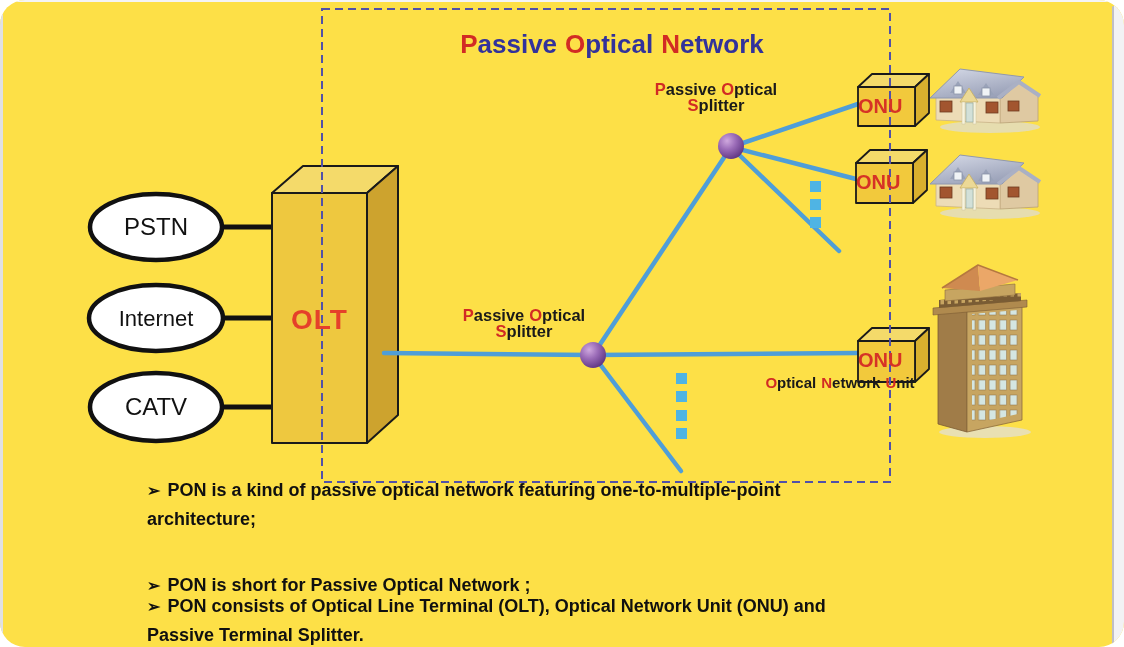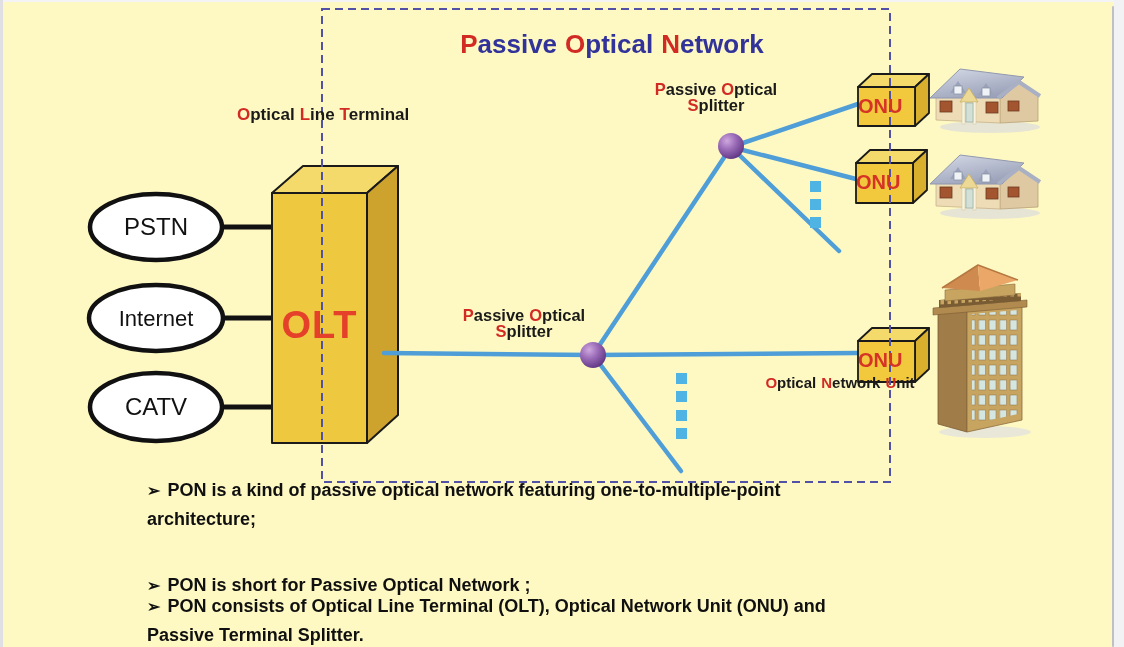--- a/index.html
+++ b/index.html
@@ -1,17 +1,17 @@
 <!DOCTYPE html>
 <html><head>
 <meta charset="utf-8">
 <style>
   html,body{margin:0;padding:0;background:#ffffff;}
-  .page{position:relative;width:1124px;height:647px;background:#fef9c3;overflow:hidden;
-        font-family:"Liberation Sans",sans-serif;}
+  .page{position:relative;width:1124px;height:647px;background:#fde047;overflow:hidden;
+        font-family:"Liberation Sans",sans-serif;border-radius:25px;}
   .edge-left{position:absolute;left:0;top:0;width:3px;height:647px;background:#e0e0e4;}
   .edge-right-line{position:absolute;left:1112px;top:6px;width:2px;height:641px;background:#bfbfc6;border-radius:2px;}
   .edge-right-gutter{position:absolute;left:1114px;top:0;width:10px;height:647px;background:#f2f2f4;}
   .edge-top{position:absolute;left:3px;top:0;width:1111px;height:2px;background:#f4f4f6;}
 
   svg.diagram{position:absolute;left:0;top:0;}
 
   .lbl{position:absolute;font-weight:bold;color:#1a1a1a;white-space:nowrap;}
   .lbl .r{color:#d22b24;}
   .lbl .w + .w{margin-left:5px;}
@@ -22,21 +22,21 @@
   .olt-terminal{left:237px;top:105px;font-size:17px;}
   .splitter-1{left:628px;top:81px;width:176px;font-size:16.5px;line-height:16px;text-align:center;}
   .splitter-2{left:436px;top:307px;width:176px;font-size:16.5px;line-height:16px;text-align:center;}
   .onu-unit{left:744px;top:374px;width:192px;font-size:15px;text-align:center;}
 
   .node-label{position:absolute;font-weight:normal;color:#111;text-align:center;}
   .pstn{left:90px;top:213px;width:132px;font-size:24px;}
   .internet{left:89px;top:306px;width:134px;font-size:22px;}
   .catv{left:90px;top:393px;width:132px;font-size:24px;}
   .olt-text{position:absolute;left:272px;top:304px;width:95px;text-align:center;
-            font-size:38px;font-weight:bold;color:#e5402a;letter-spacing:1px;}
+            font-size:28px;font-weight:bold;color:#e5402a;letter-spacing:1px;}
   .onu-text{position:absolute;width:36px;text-align:center;font-size:20px;font-weight:bold;color:#d63226;}
   .onu-1{left:858px;top:95px;}
   .onu-2{left:856px;top:171px;}
   .onu-3{left:858px;top:349px;}
 
   .bullet-item{position:absolute;left:147px;width:860px;font-size:18px;font-weight:bold;
                color:#101010;line-height:28px;}
   .bullet-item .arrow{margin-right:7px;font-size:16px;}
   .b1{top:476px;} .b2{top:571px;} .b3{top:592px;}
 </style>
@@ -159,23 +159,20 @@
       <path d="M17,30 L53,7 L93,22" fill="none" stroke="#b57840" stroke-width="1.5" stroke-linejoin="round"></path>
     </g>
 
     <rect x="322" y="9" width="568" height="473" fill="none" stroke="#5151a8" stroke-width="2" stroke-dasharray="8 5"></rect>
   </svg>
 
   <div class="lbl title">
     <span class="w"><span class="r">P</span><span>assive</span></span><span class="w"><span class="r">O</span><span>ptical</span></span><span class="w"><span class="r">N</span><span>etwork</span></span>
   </div>
 
-  <div class="lbl olt-terminal">
-    <span class="w"><span class="r">O</span><span>ptical</span></span><span class="w"><span class="r">L</span><span>ine</span></span><span class="w"><span class="r">T</span><span>erminal</span></span>
-  </div>
 
   <div class="lbl splitter-1">
     <div><span class="w"><span class="r">P</span><span>assive</span></span><span class="w"><span class="r">O</span><span>ptical</span></span></div>
     <div><span class="w"><span class="r">S</span><span>plitter</span></span></div>
   </div>
 
   <div class="lbl splitter-2">
     <div><span class="w"><span class="r">P</span><span>assive</span></span><span class="w"><span class="r">O</span><span>ptical</span></span></div>
     <div><span class="w"><span class="r">S</span><span>plitter</span></span></div>
   </div>

